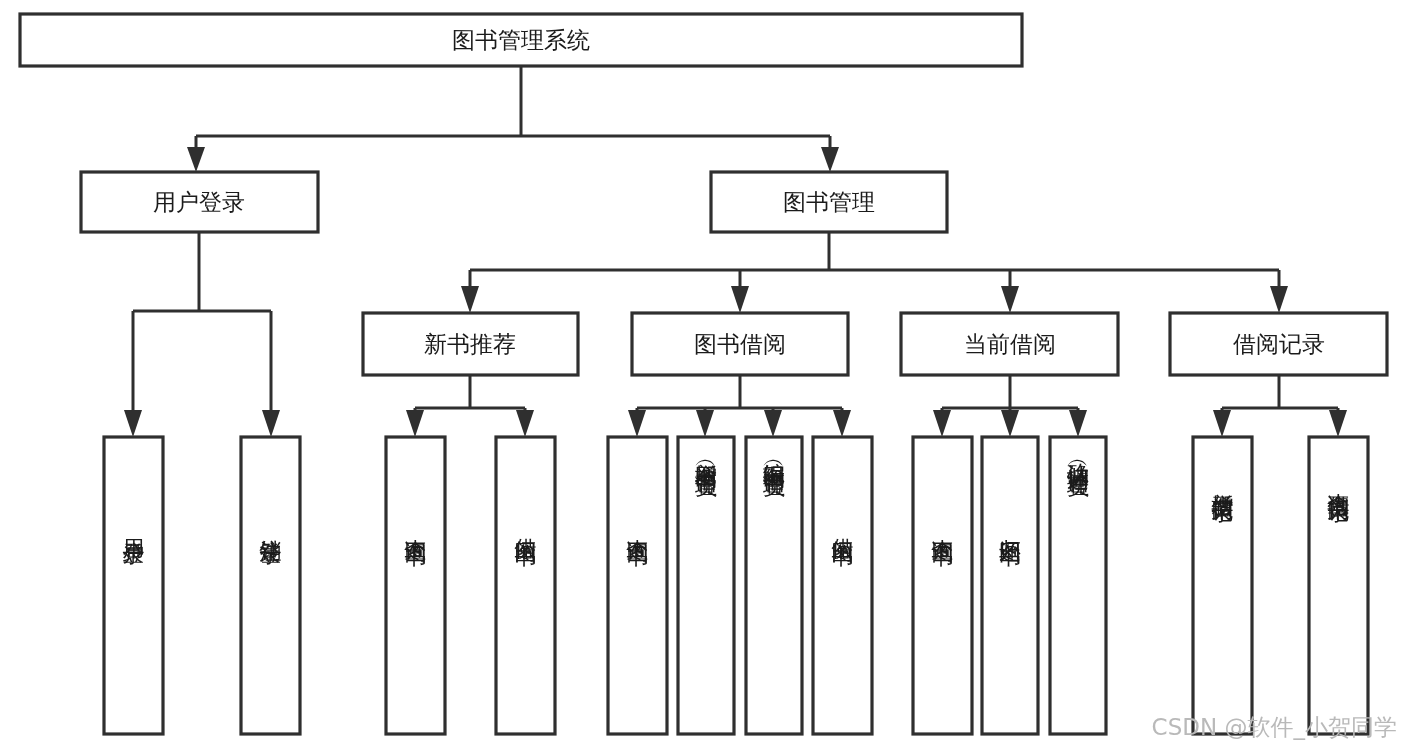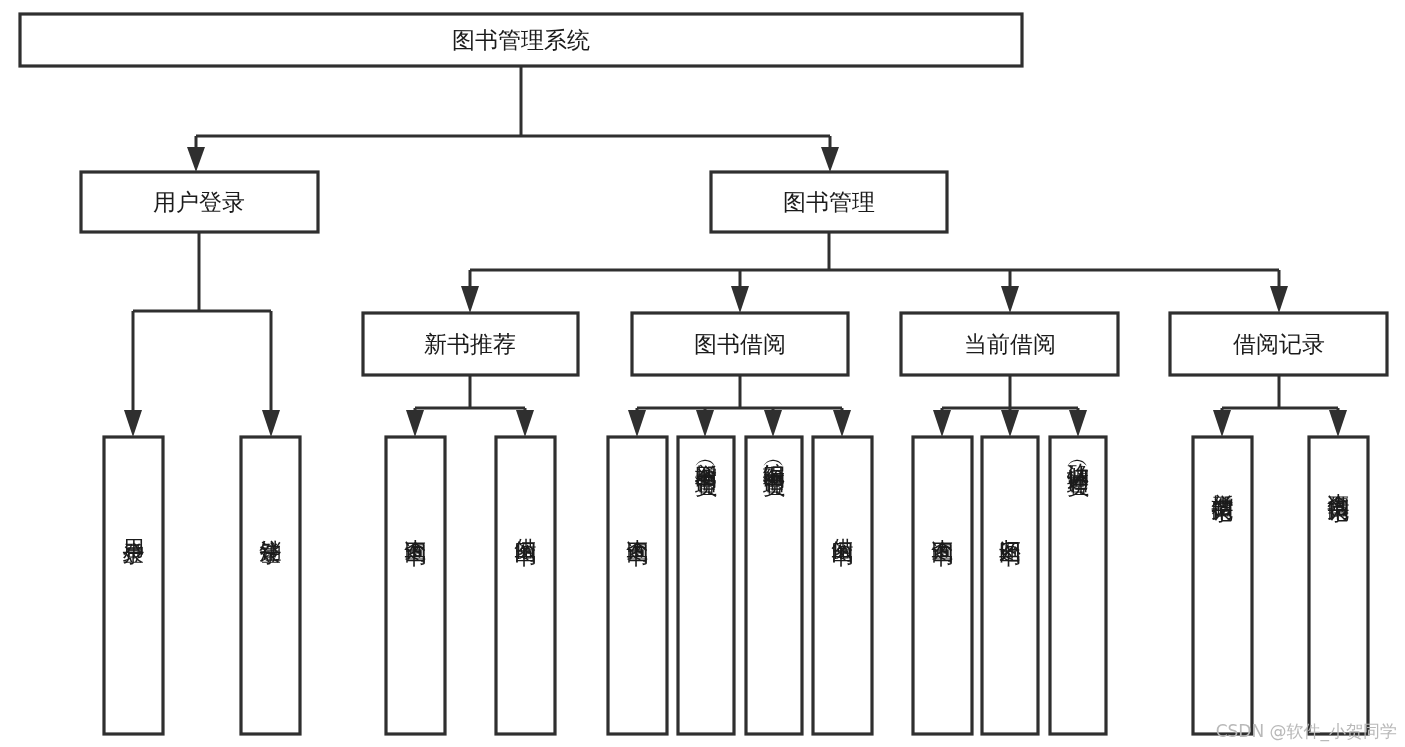--- a/index.html
+++ b/index.html
@@ -62,21 +62,21 @@
     color: #1b1b1b;
     letter-spacing: 2px;
     line-height: 1;
     white-space: nowrap;
   }
   .watermark {
     position: absolute;
     right: 8px;
     bottom: 4px;
     font-family: "DejaVu Sans", "Liberation Sans", sans-serif;
-    font-size: 17px;
+    font-size: 23px;
     color: #b9b9b9;
     white-space: nowrap;
     user-select: none;
   }
 </style>
 </head>
 <body>
 
 <div id="diagram-root">
 

